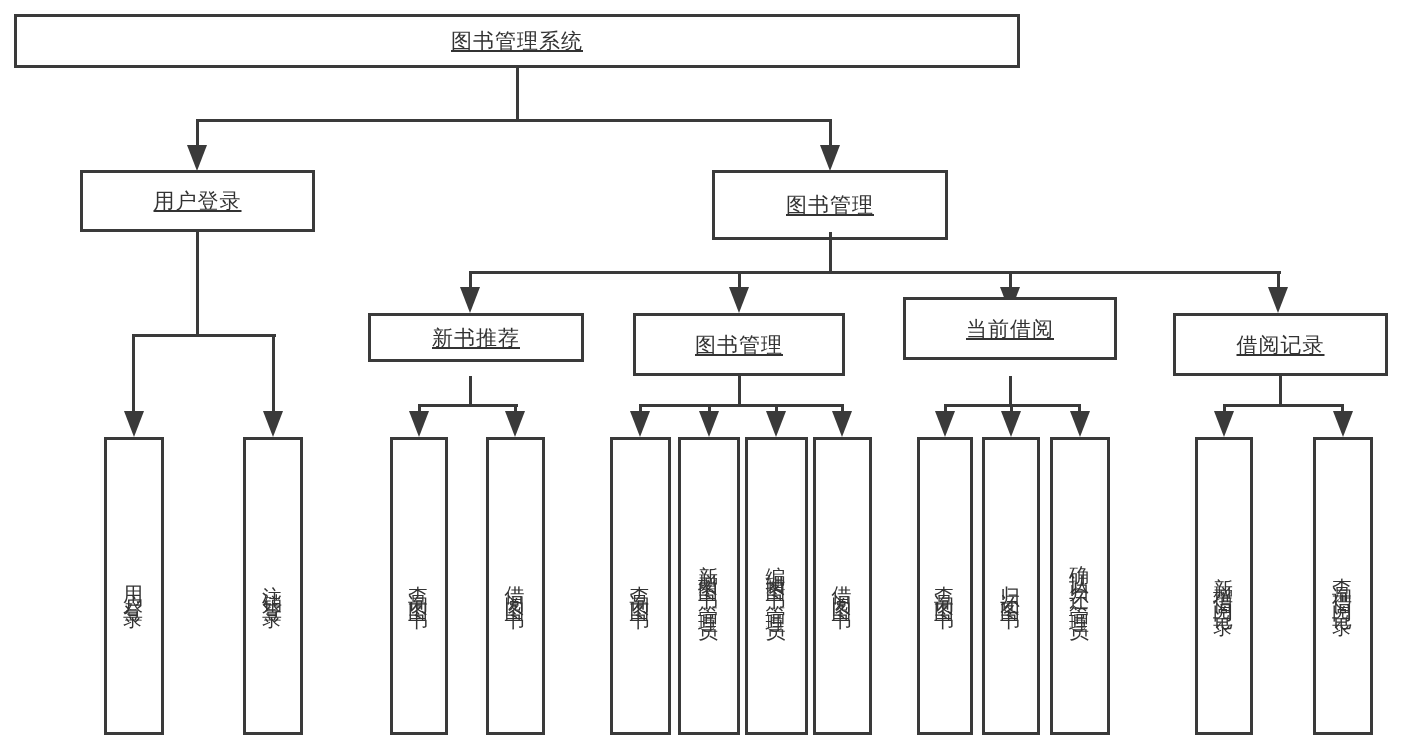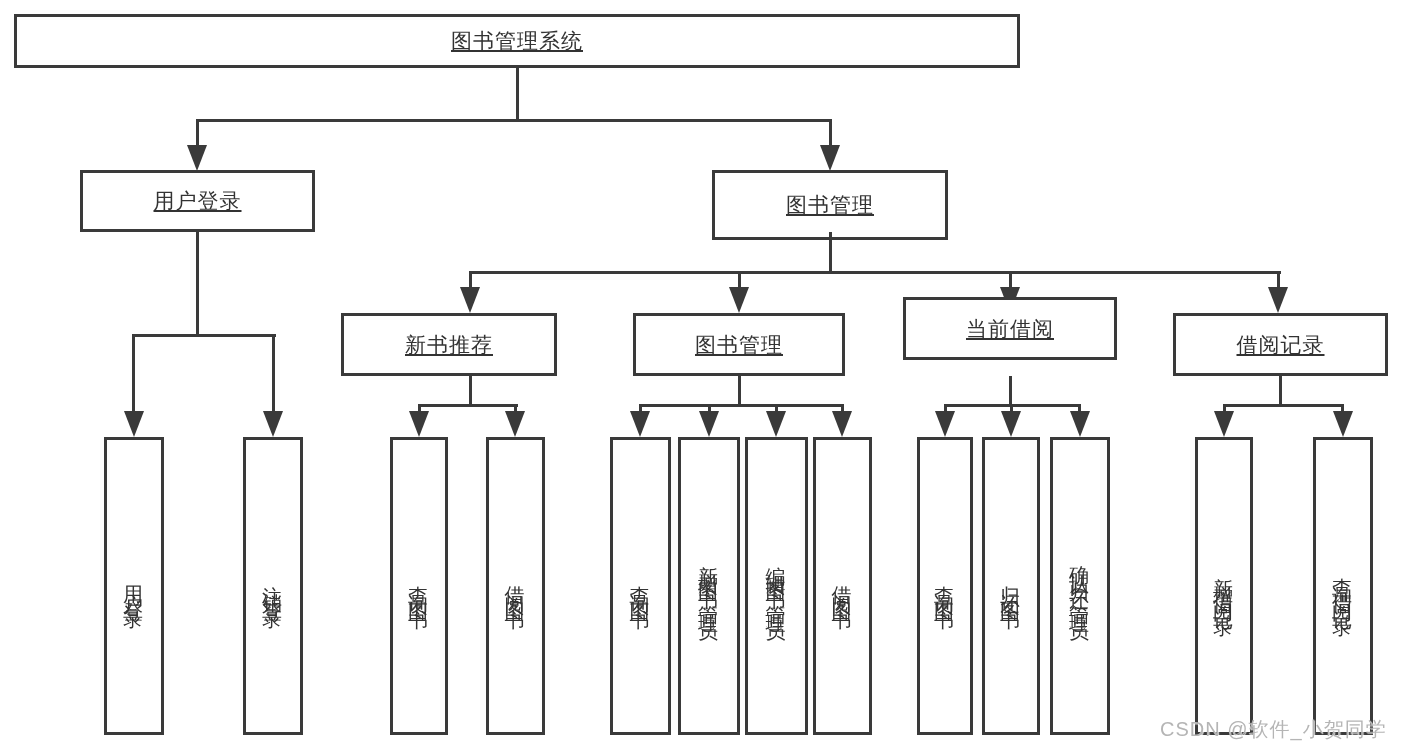--- a/index.html
+++ b/index.html
@@ -91,21 +91,21 @@
   <div class="lh" style="left:469px;top:271px;width:812px"></div>
   <div class="lv" style="left:469px;top:271px;height:19px"></div>
   <div class="ar" style="left:460px;top:287px"></div>
   <div class="lv" style="left:738px;top:271px;height:19px"></div>
   <div class="ar" style="left:729px;top:287px"></div>
   <div class="lv" style="left:1009px;top:271px;height:19px"></div>
   <div class="ar" style="left:1000px;top:287px"></div>
   <div class="lv" style="left:1277px;top:271px;height:19px"></div>
   <div class="ar" style="left:1268px;top:287px"></div>
 
-  <div class="box" style="left:341px;top:313px;width:216px;height:63px">
+  <div class="box" style="left:368px;top:313px;width:216px;height:49px">
     <span>新书推荐</span>
   </div>
   <div class="box" style="left:633px;top:313px;width:212px;height:63px">
     <span>图书管理</span>
   </div>
   <div class="box" style="left:903px;top:297px;width:214px;height:63px">
     <span>当前借阅</span>
   </div>
   <div class="box" style="left:1173px;top:313px;width:215px;height:63px">
     <span>借阅记录</span>
@@ -182,15 +182,14 @@
     <span class="vtxt">确认归还（管理员）</span>
   </div>
 
   <div class="leaf" style="left:1195px;width:58px">
     <span class="vtxt">新增借阅记录</span>
   </div>
   <div class="leaf" style="left:1313px;width:60px">
     <span class="vtxt">查询借阅记录</span>
   </div>
 
-  <div class="watermark">CSDN @软件_小贺同学</div>
 
 </div>
 
 </body></html>

